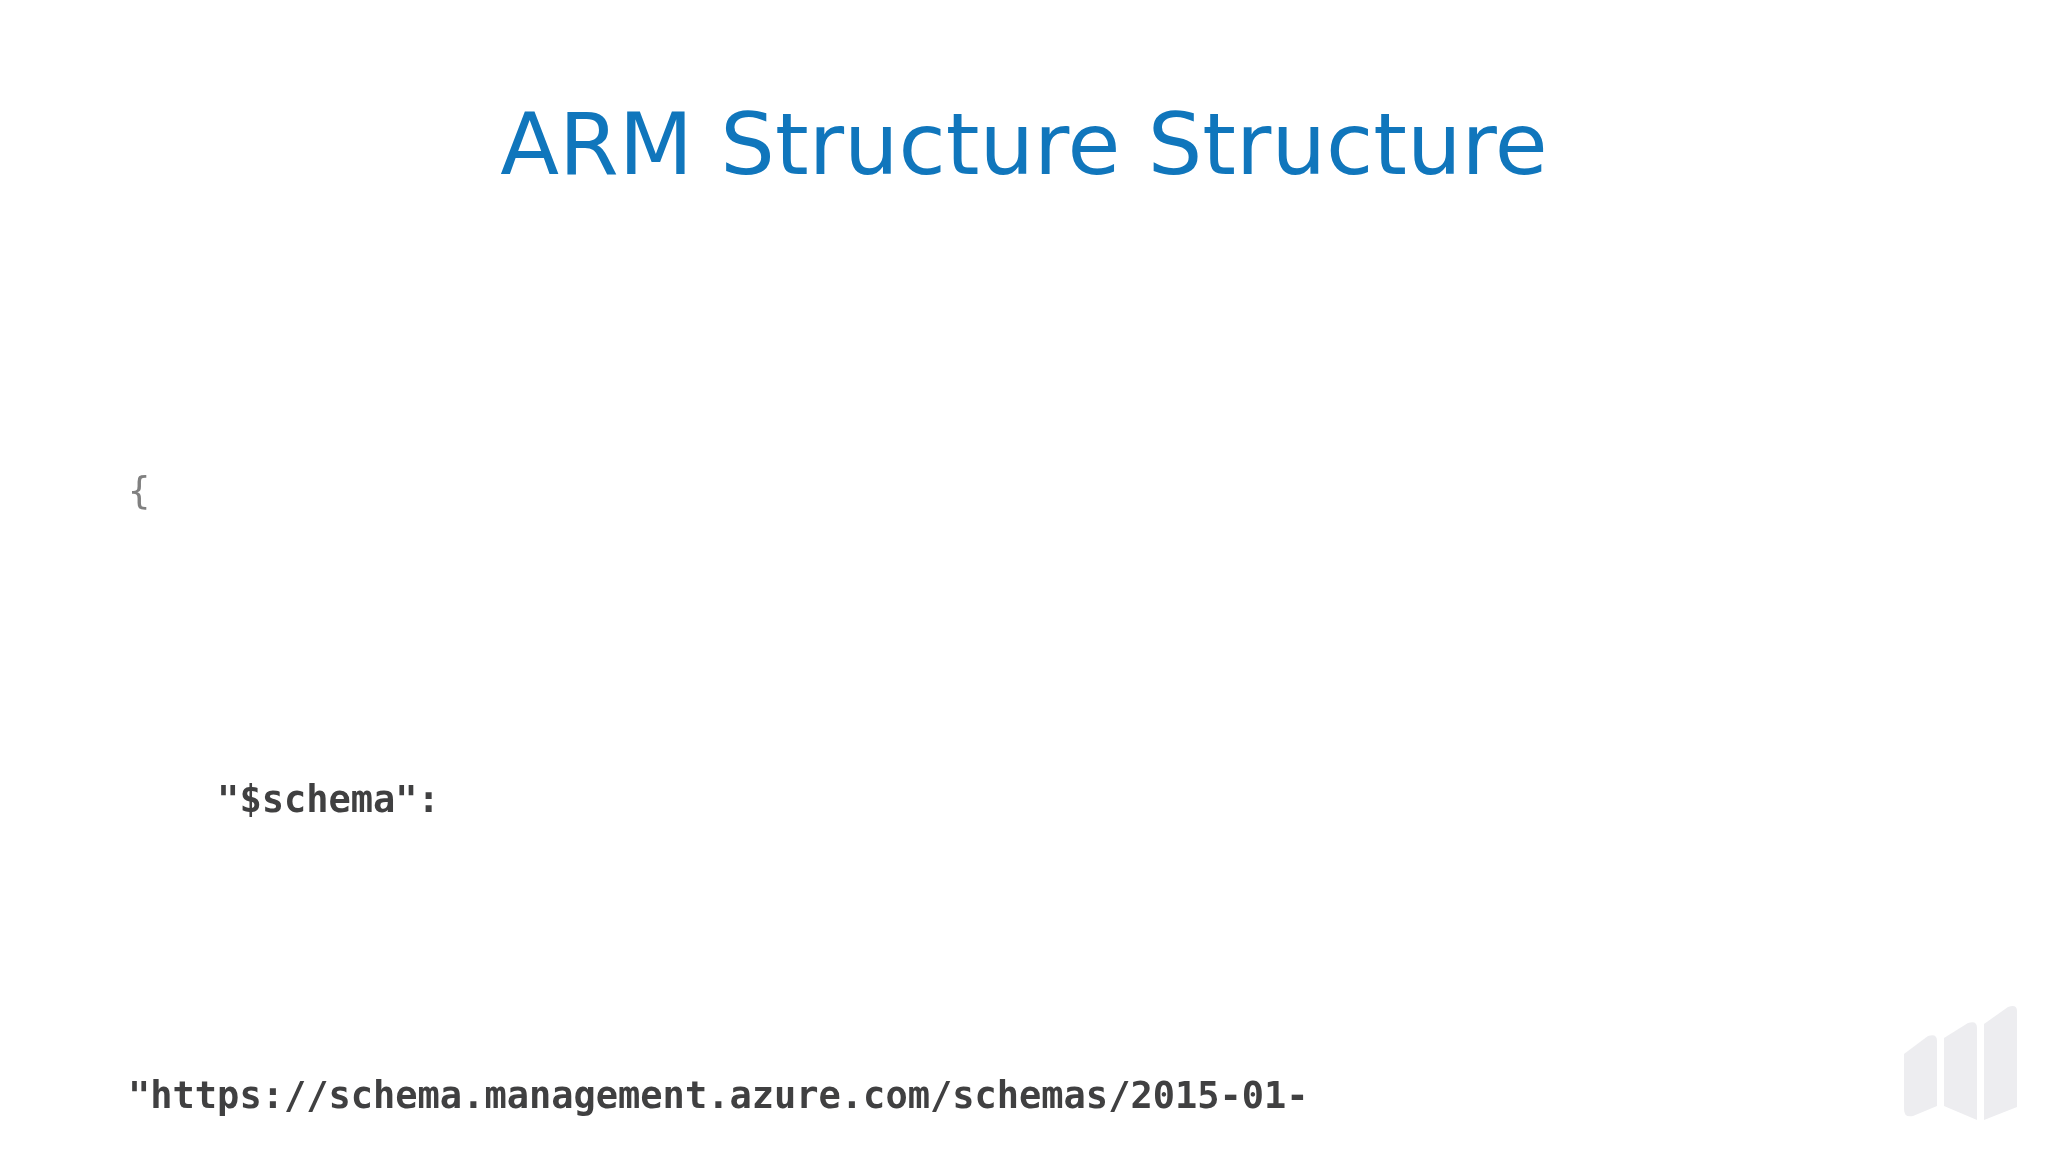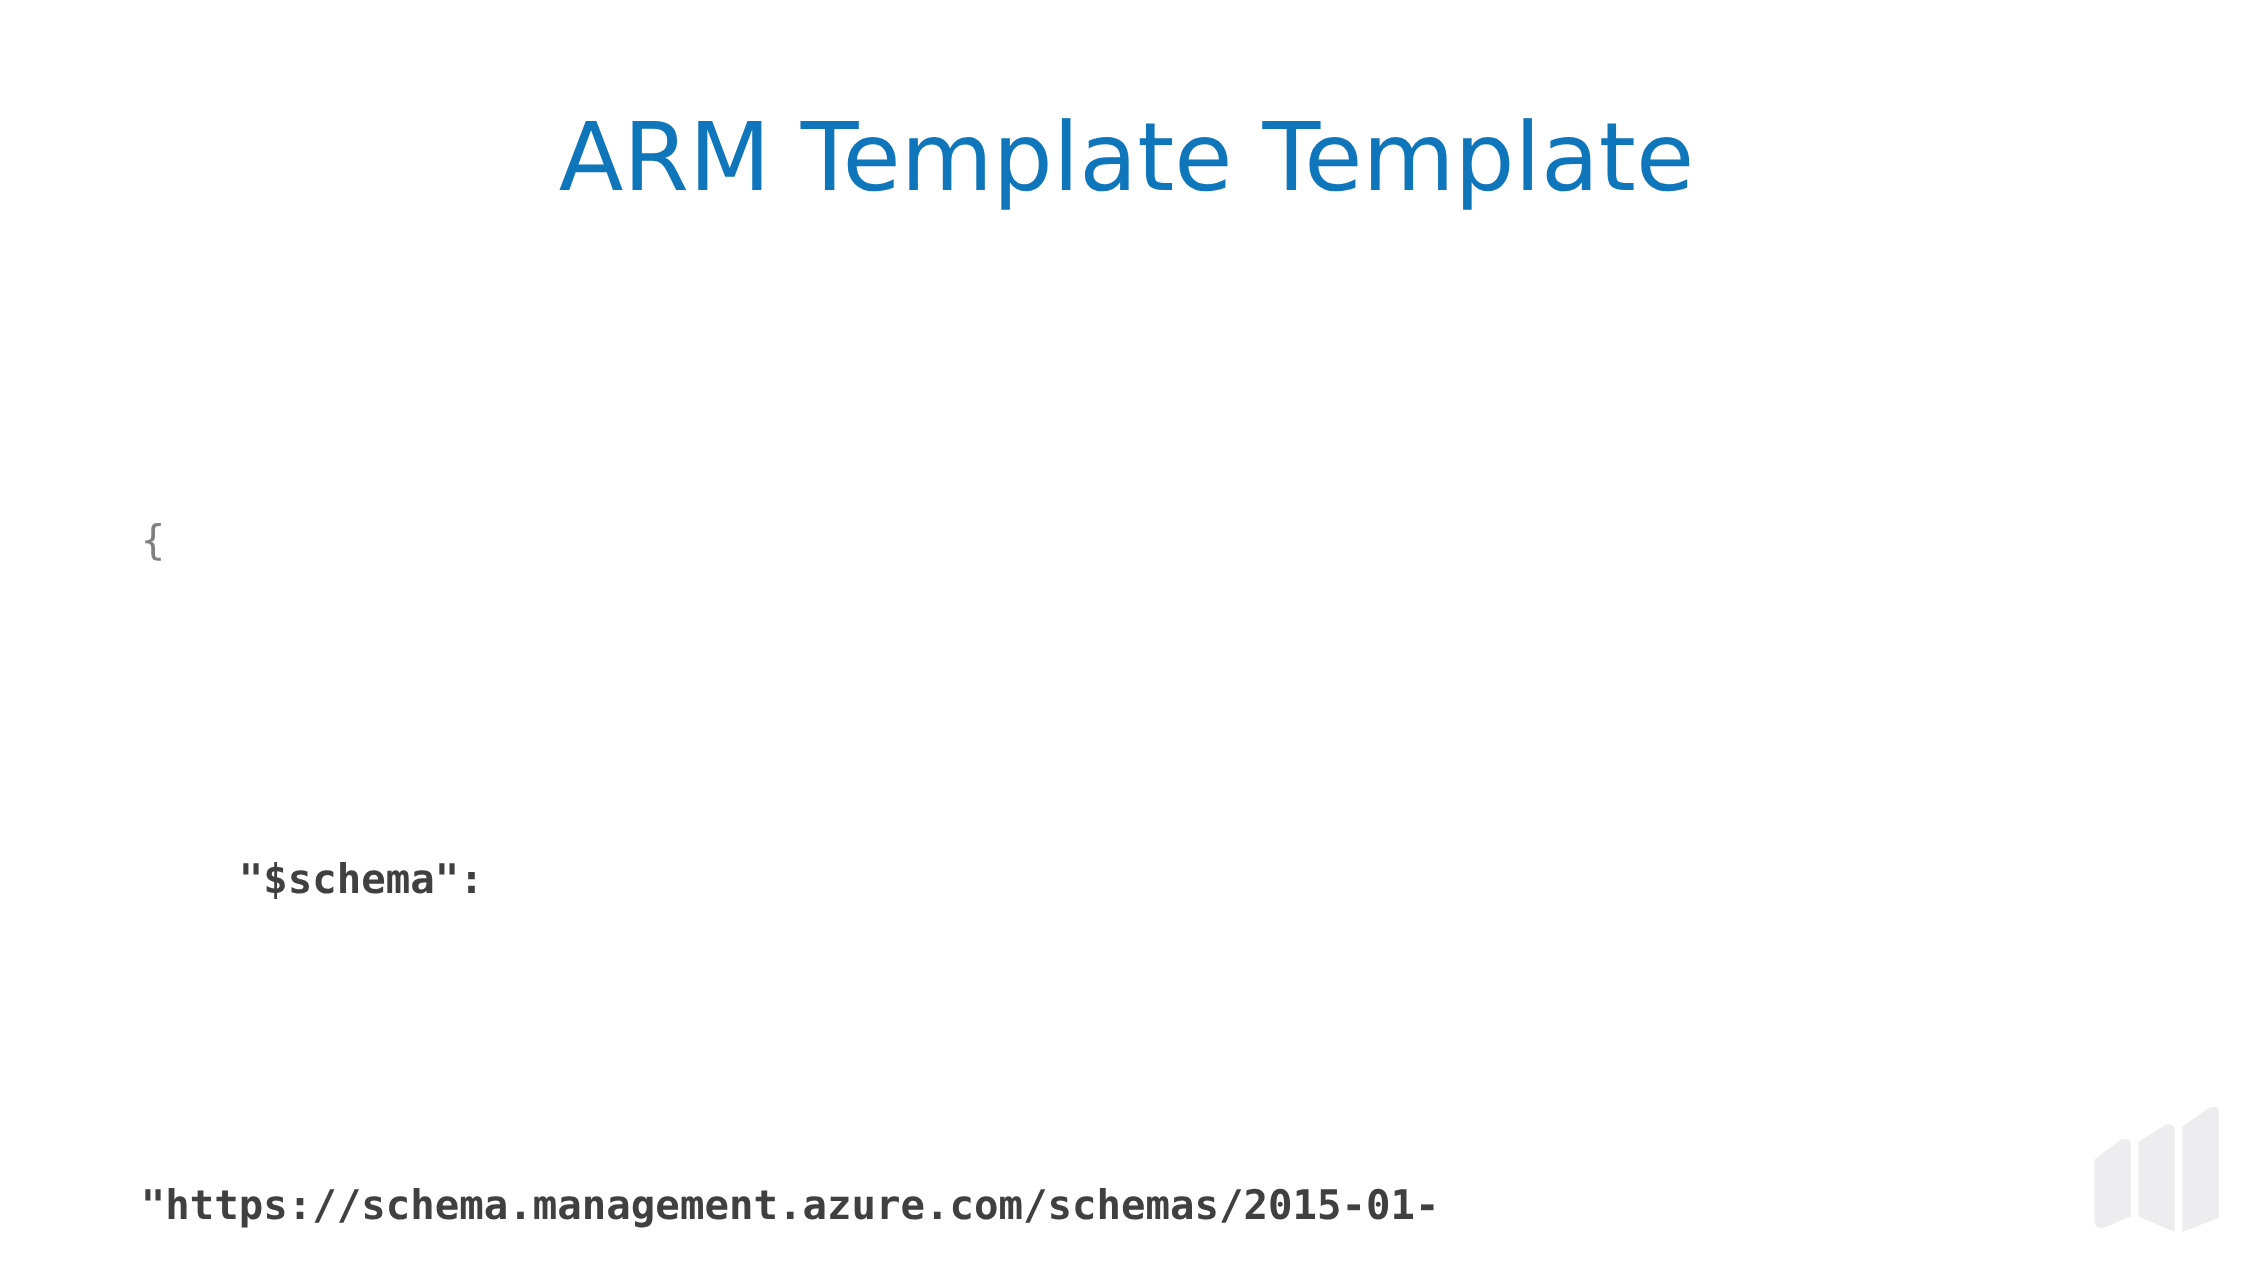--- a/index.html
+++ b/index.html
@@ -81,21 +81,21 @@
     width: 136px;
     height: 130px;
     opacity: 1;
   }
 </style>
 </head>
 <body>
 
 <div class="slide">
 
-  <h1 class="slide-title" style="color: rgb(16, 118, 188);">ARM Template Template</h1>
+  <h1 class="slide-title" style="color: rgb(16, 118, 188);">ARM Structure Structure</h1>
 
   <div class="code-block">
 
     <span class="code-line tok-dim" style="color: rgb(128, 128, 128);">{</span>
 
     <span class="code-line tok-strong" style="color: rgb(64, 64, 65);">    "$schema":</span>
 
     <span class="code-line wrapline tok-strong" style="color: rgb(64, 64, 65);">"https://schema.management.azure.com/schemas/2015-01-</span>
 
     

